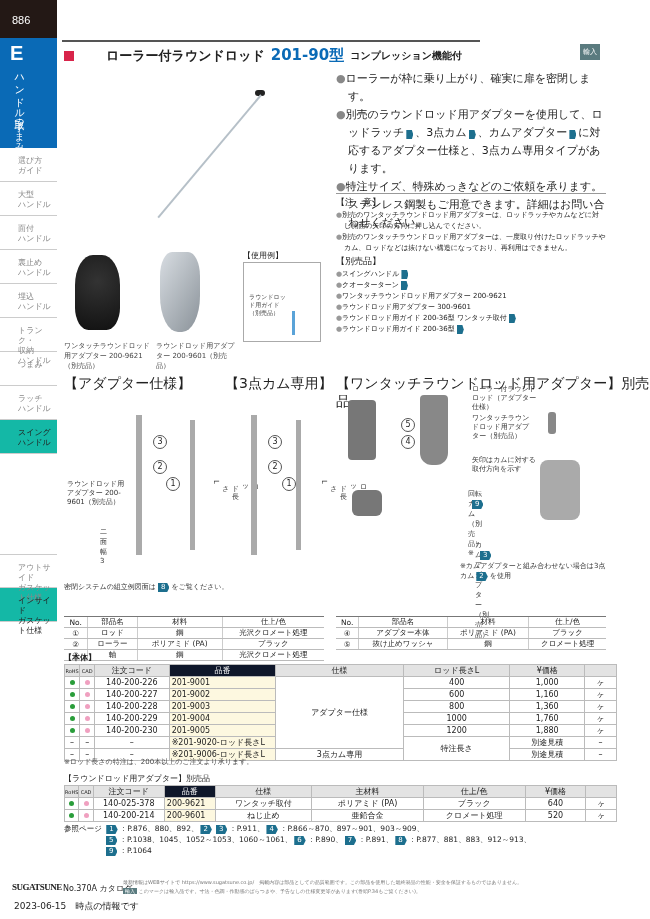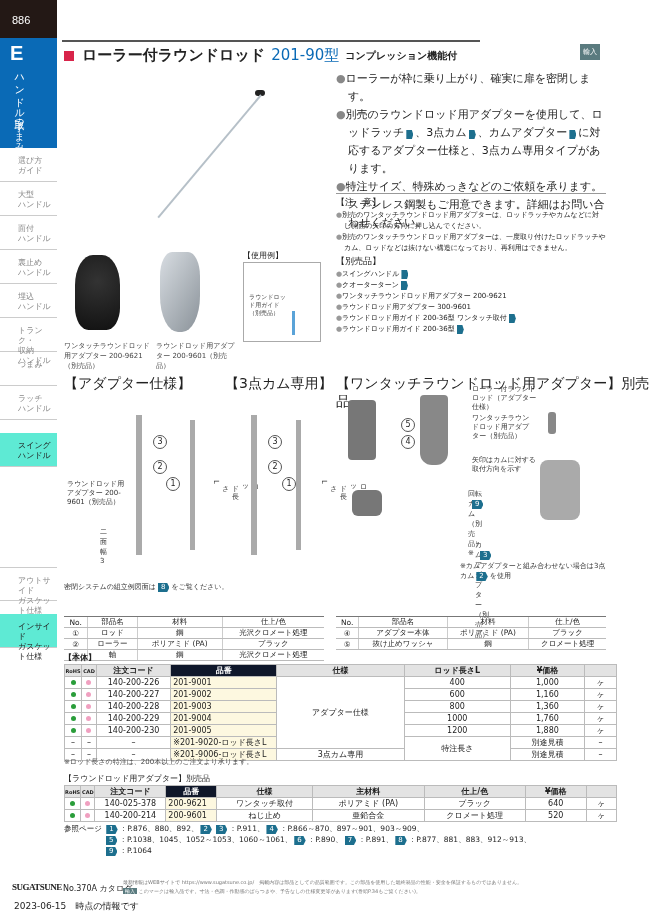--- a/index.html
+++ b/index.html
@@ -3,27 +3,27 @@
 <meta charset="utf-8">
 <style>
   * { box-sizing: border-box; margin: 0; padding: 0; }
   body { width: 650px; height: 919px; background: #fff; font-family: "DejaVu Sans", sans-serif; color: #222; position: relative; overflow: hidden; font-size: 9px; }
   .side { position: absolute; left: 0; top: 0; width: 57px; height: 919px; }
   .side .pnum { height: 38px; background: #231815; color: #fff; font-size: 11px; padding: 14px 0 0 12px; font-family: "Liberation Sans", sans-serif; }
   .side .cat { height: 110px; background: #0a6ab6; color: #fff; padding-left: 10px; padding-top: 4px; position: relative; }
   .side .cat .letter { font-size: 20px; font-weight: bold; font-family: "Liberation Sans", sans-serif; }
   .side .cat .vt { position: absolute; left: 8px; top: 30px; writing-mode: vertical-rl; font-size: 10px; line-height: 11px; }
   .side .item { height: 34px; border-bottom: 1px solid #ccc; color: #888; font-size: 8px; padding: 8px 0 0 18px; line-height: 10px; }
-  .side .item.active { background: #5eead4; color: #222; margin-top: 13px; }
+  .side .item.active { background: #14b8a6; color: #222; }
   .side .item.gap { margin-top: 100px; border-top: 1px solid #ccc; }
   .header-line { position: absolute; left: 62px; top: 40px; width: 418px; height: 2px; background: #555; }
   .title { position: absolute; left: 64px; top: 46px; display: flex; align-items: center; }
   .title .mark { width: 10px; height: 10px; background: #d8244a; margin-right: 8px; }
-  .title .t1 { font-size: 15px; font-weight: bold; }
-  .title .t2 { font-size: 15px; font-weight: normal; color: #0a6ab6; margin-left: 6px; }
+  .title .t1 { font-size: 13px; font-weight: bold; margin-left: 24px; }
+  .title .t2 { font-size: 15px; font-weight: bold; color: #0a6ab6; margin-left: 6px; }
   .title .t3 { font-size: 10px; font-weight: bold; margin-left: 6px; }
   .import-badge { position: absolute; left: 580px; top: 44px; background: #5a7b7f; color: #fff; font-size: 7px; padding: 3px 3px; }
   .rod { position: absolute; left: 130px; top: 95px; width: 2px; height: 160px; background: #b6c0c8; transform: rotate(40deg); transform-origin: top; left: 260px; }
   .rod-head { position: absolute; left: 255px; top: 90px; width: 10px; height: 6px; background: #222; border-radius: 3px; }
   .features { position: absolute; left: 336px; top: 70px; width: 270px; font-size: 11px; line-height: 18px; }
   .features li { list-style: none; padding-left: 12px; text-indent: -12px; }
   .features li::before { content: "●"; color: #888; }
   .ref { display: inline-block; background: #1d6f8e; color: #fff; font-size: 7px; padding: 0 4px 0 3px; line-height: 9px; margin: 0 2px; clip-path: polygon(0 0, 80% 0, 100% 50%, 80% 100%, 0 100%); }
   .hr1 { position: absolute; left: 336px; top: 193px; width: 270px; height: 1px; background: #999; }
   .notes { position: absolute; left: 336px; top: 197px; width: 270px; font-size: 7px; line-height: 11px; }
@@ -42,21 +42,21 @@
   .rodline { position: absolute; background: #aaa; width: 6px; }
   .circle-num { position: absolute; width: 14px; height: 14px; border: 1px solid #555; border-radius: 50%; font-size: 8px; text-align: center; line-height: 12px; background: #fff; }
   .small-note { position: absolute; font-size: 7px; color: #333; }
   table { border-collapse: collapse; }
   .parts { position: absolute; top: 600px; font-size: 7.5px; margin-top: 16px; }
   .parts th, .parts td { border-bottom: 1px solid #bbb; text-align: center; padding: 0 2px; height: 10px; font-weight: normal; }
   .parts th { border-top: 1px solid #777; }
   .parts td + td, .parts th + th { border-left: 1px solid #ccc; }
   .tbl-title { position: absolute; font-size: 8px; font-weight: bold; }
   .main-tbl { position: absolute; left: 64px; top: 664px; width: 553px; font-size: 8px; }
-  .main-tbl th { background: #e3e3e3; font-weight: bold; height: 11px; border: 1px solid #bbb; }
+  .main-tbl th { background: #e3e3e3; font-weight: normal; height: 11px; border: 1px solid #bbb; }
   .main-tbl th.blue { background: #0f172a; color: #fff; }
   .main-tbl td { border: 1px solid #bbb; height: 11px; text-align: center; padding: 0 2px; }
   .main-tbl td.code { background: #fdf8e0; text-align: left; }
   .main-tbl .dot { display: inline-block; width: 5px; height: 5px; border-radius: 50%; }
   .main-tbl .g { background: #2a9d3a; }
   .main-tbl .p { background: #f0a0c0; }
   .main-tbl .rohs { font-size: 5px; }
   .note2 { position: absolute; left: 64px; top: 757px; font-size: 7px; color: #444; }
   .refs { position: absolute; left: 64px; top: 823px; font-size: 7.5px; line-height: 11px; width: 560px; }
   .footer { position: absolute; left: 8px; top: 878px; width: 640px; }

